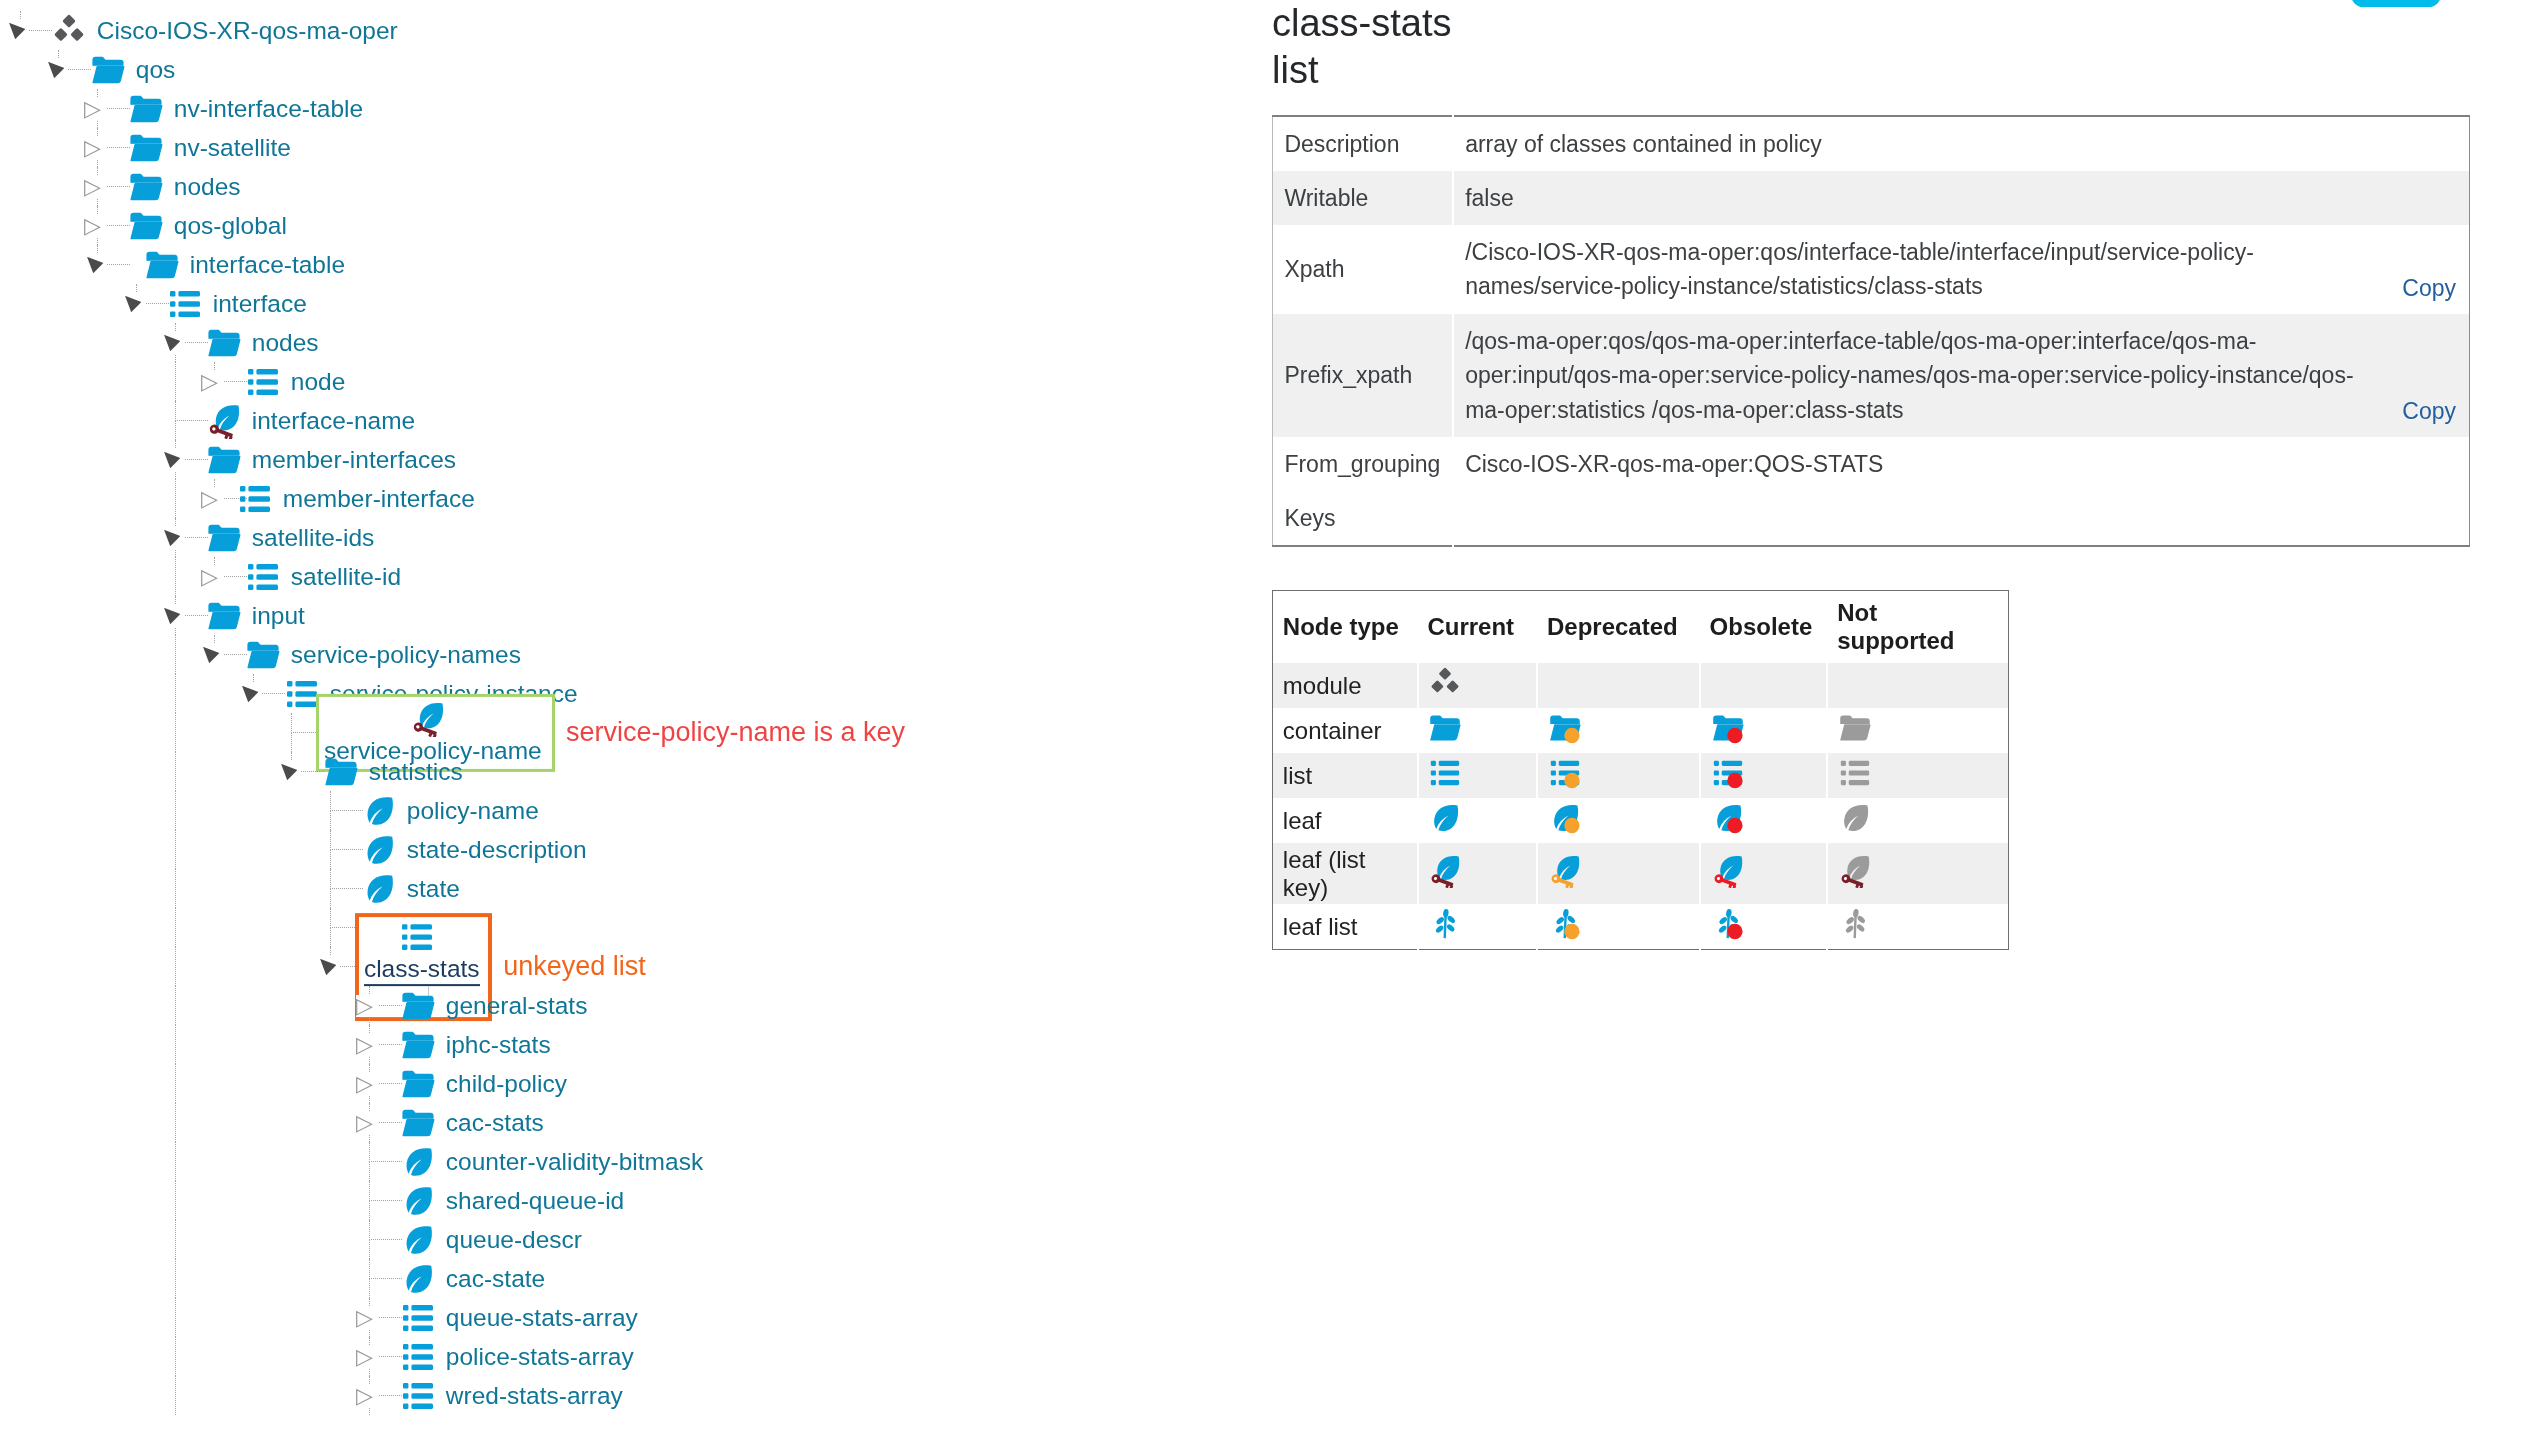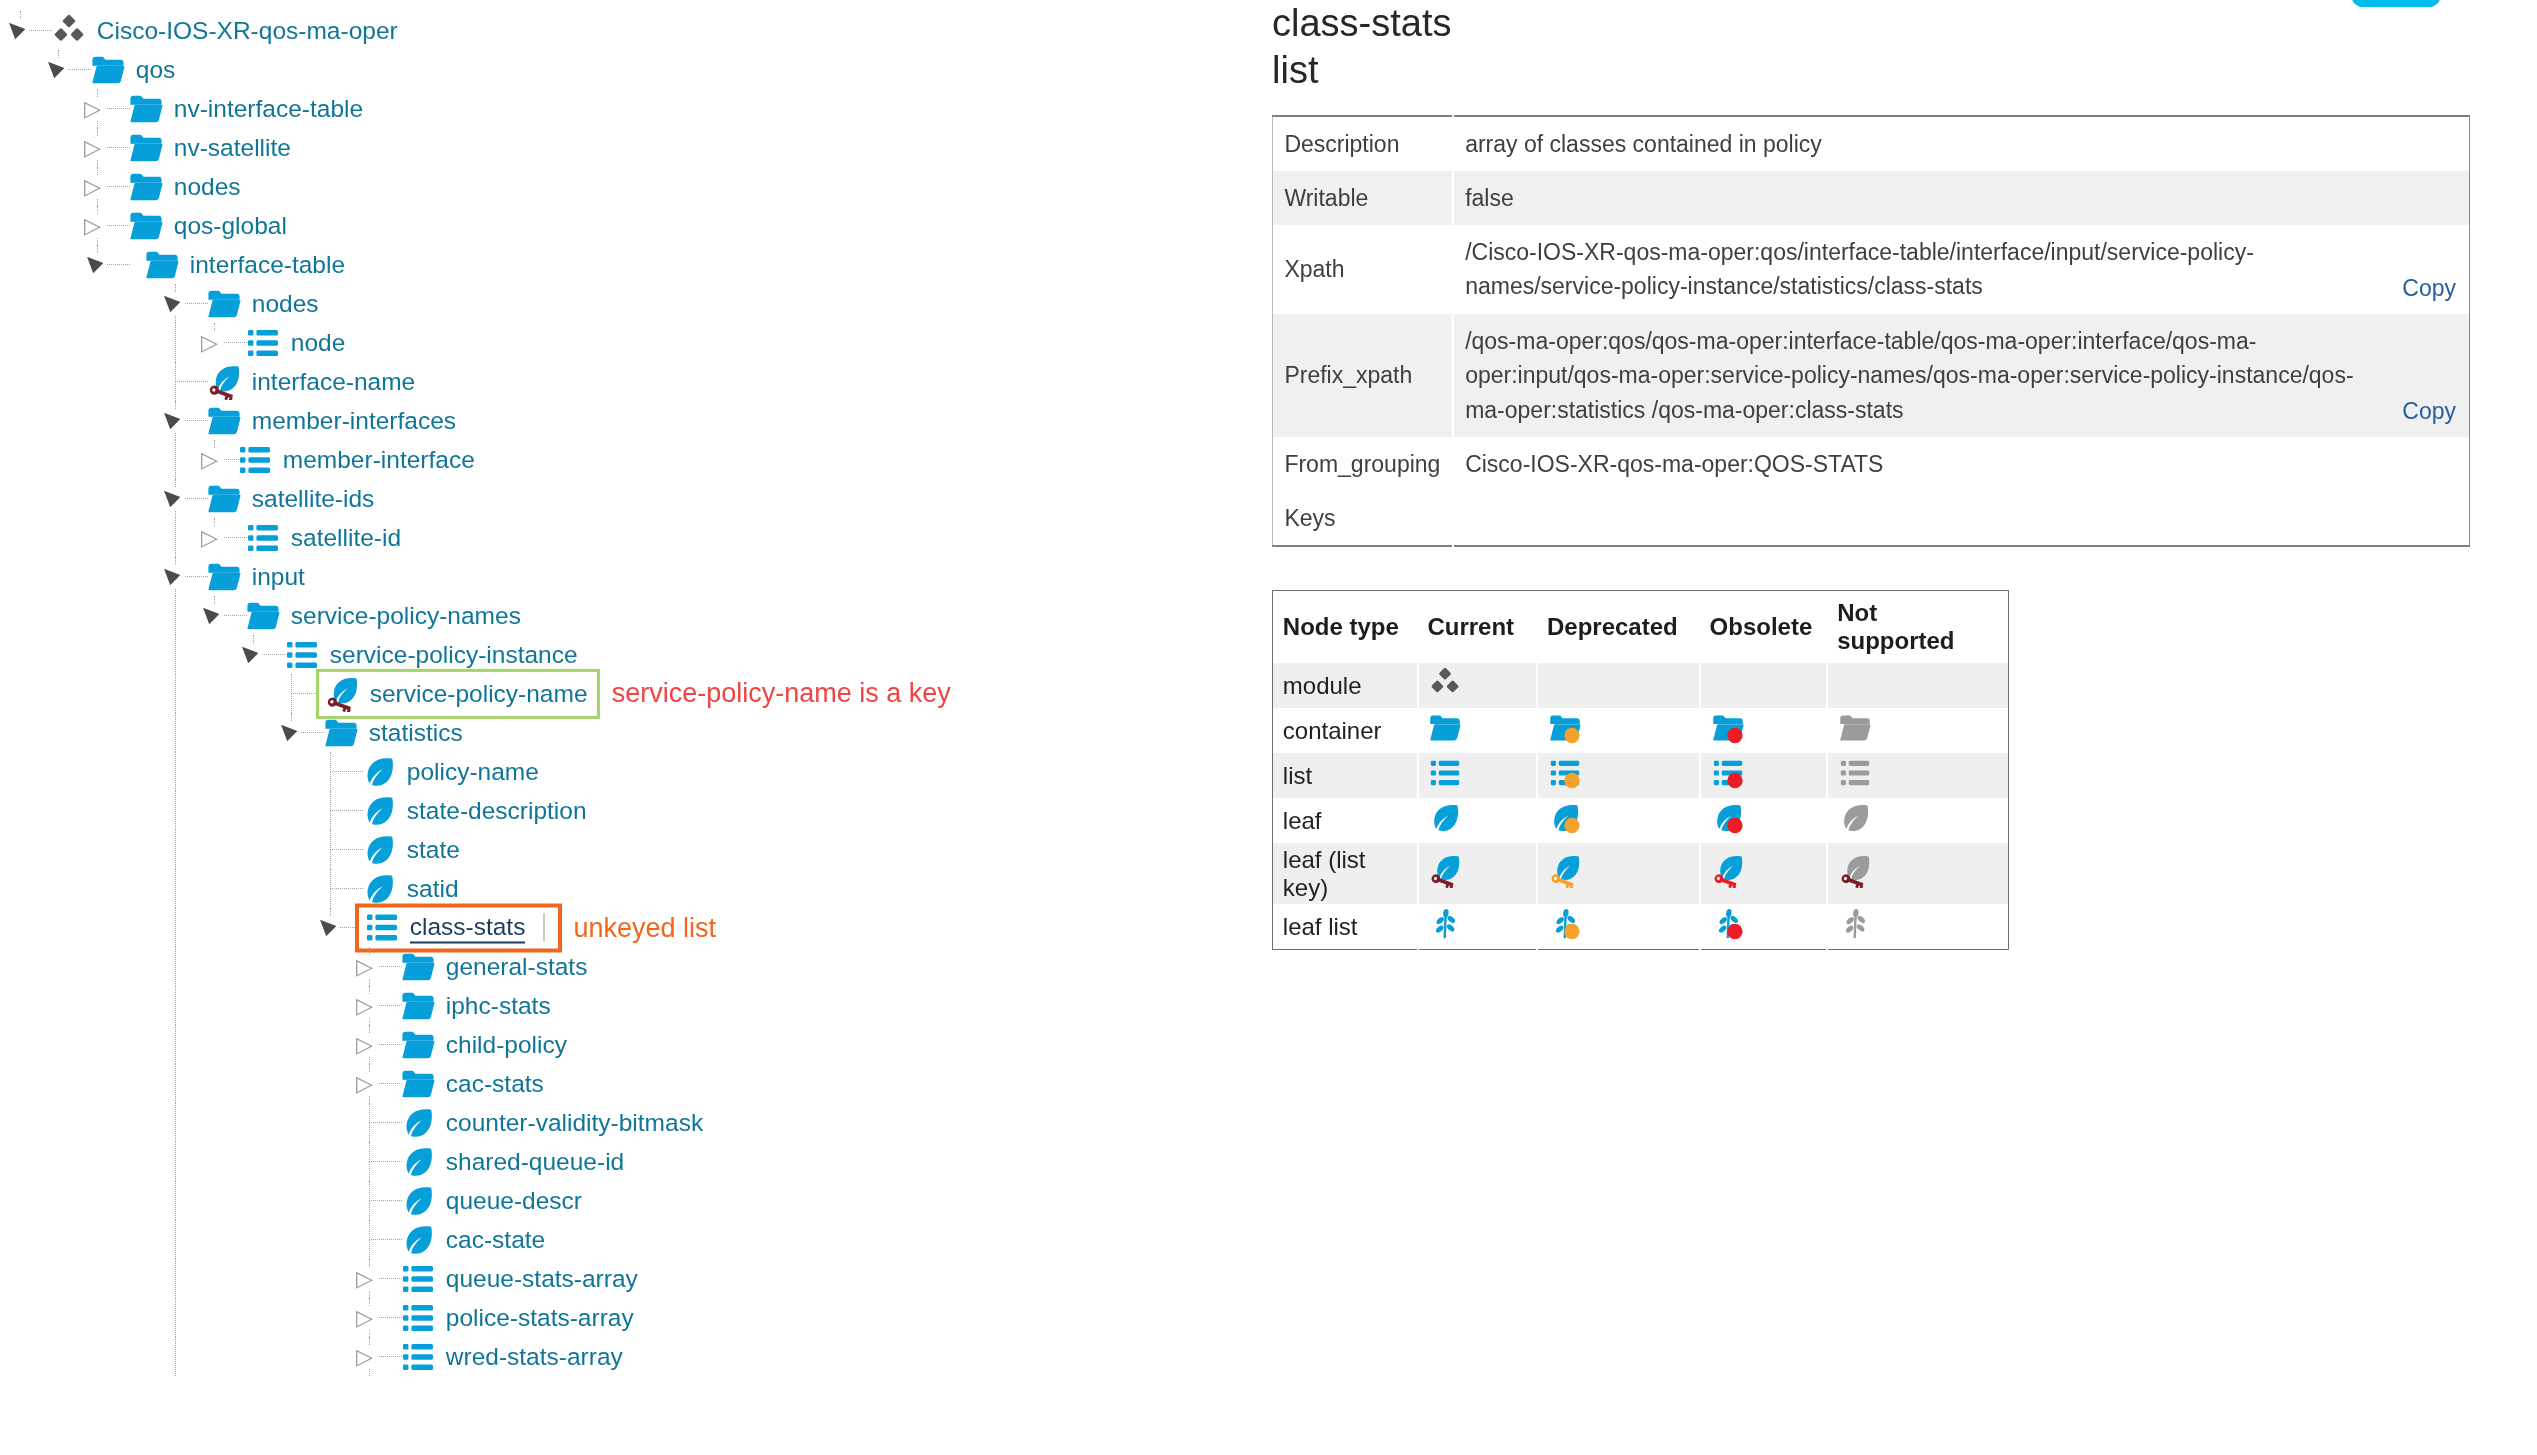--- a/index.html
+++ b/index.html
@@ -14,21 +14,21 @@
   .hstub{position:absolute;top:19px;height:0;border-top:1.6px dotted #a3a3a3;}
   .expmask{position:absolute;top:7.4px;width:21px;height:24.5px;background:#fff;}
   .exp-open{position:absolute;top:11.4px;width:16.4px;height:16.4px;background:#4b4b4b;
             clip-path:polygon(0 0,100% 38%,38% 100%);cursor:pointer;}
   .exp-closed{position:absolute;top:50%;transform:translateY(-50%);color:#9a9a9a;
               font-size:22px;line-height:1;cursor:pointer;background:#fff;}
   .rowline{position:absolute;top:50%;transform:translateY(-50%);display:flex;align-items:center;white-space:nowrap;}
   .nicon{flex:0 0 auto;margin-right:9.8px;display:inline-flex;}
   .nlabel{font-size:24.5px;color:#107698;cursor:pointer;}
   .nlabel.selected{color:#1c3c5f;border-bottom:2.5px solid #1c3c5f;padding-bottom:0.8px;}
-  .nbox{display:inline-flex;align-items:center;background:#fff;}
+  .nbox{display:inline-flex;align-items:center;background:#fff;flex-direction:column;}
   .nbox.green{border:3.3px solid #a5d46a;padding:4.1px 9.8px 4.1px 4.9px;}
   .nbox.orange{border:4.9px solid #f2661c;padding:2.5px 8.2px 2.5px 4.9px;}
   .boxdivider{display:inline-block;width:1.6px;height:28px;background:#c9c9c9;margin-left:18px;margin-right:4.9px;}
   .annot{font-size:27px;margin-left:11.4px;}
   .annot.green{color:#ef4444;}
   .annot.orange{color:#f2661c;}
   
   #panel{position:absolute;left:1272px;top:0;width:1202px;}
   .ptitle{font-size:38px;line-height:47px;color:#24282b;}
   table{border-collapse:collapse;}
@@ -172,20 +172,41 @@
             <g fill="#079fd9" stroke="#079fd9" stroke-width="0.8" stroke-linejoin="round">
               <path d="M2 5.2C2 4.3 2.7 3.6 3.6 3.6H8.4L10.2 5.6H20.4C21.3 5.6 22 6.3 22 7.2V8.8H2Z"></path>
               <path d="M4.7 9.8H22.6L20.2 19.2C20 19.9 19.4 20.4 18.6 20.4H2L4.7 9.8Z"></path>
             </g>
           </svg>
         </span>
         <span class="nlabel">interface-table</span>
       </span>
     </div>
     <div class="trow">
+      <div class="vtop" style="left:136px"></div>
+      <div class="hstub" style="left:146px;width:23px"></div>
+      <div class="expmask" style="left:124px"></div>
+      <div class="exp-open" style="left:125px"></div>
+      <span class="rowline" style="left:167px">
+        <span class="nicon">
+          <svg width="36" height="36" viewBox="0 0 24 24">
+            <g fill="#079fd9">
+              <rect x="2" y="3.4" width="3.6" height="3.6" rx="0.8"></rect>
+              <rect x="2" y="10.2" width="3.6" height="3.6" rx="0.8"></rect>
+              <rect x="2" y="17" width="3.6" height="3.6" rx="0.8"></rect>
+              <rect x="7.6" y="3.4" width="14.4" height="3.6" rx="1"></rect>
+              <rect x="7.6" y="10.2" width="14.4" height="3.6" rx="1"></rect>
+              <rect x="7.6" y="17" width="14.4" height="3.6" rx="1"></rect>
+            </g>
+          </svg>
+        </span>
+        <span class="nlabel">interface</span>
+      </span>
+    </div>
+    <div class="trow">
       <div class="vtop" style="left:175px"></div>
       <div class="vbot" style="left:175px"></div>
       <div class="hstub" style="left:185px;width:23px"></div>
       <div class="expmask" style="left:163px"></div>
       <div class="exp-open" style="left:164px"></div>
       <span class="rowline" style="left:206px">
         <span class="nicon">
           <svg width="36" height="36" viewBox="0 0 24 24">
             <g fill="#079fd9" stroke="#079fd9" stroke-width="0.8" stroke-linejoin="round">
               <path d="M2 5.2C2 4.3 2.7 3.6 3.6 3.6H8.4L10.2 5.6H20.4C21.3 5.6 22 6.3 22 7.2V8.8H2Z"></path>

